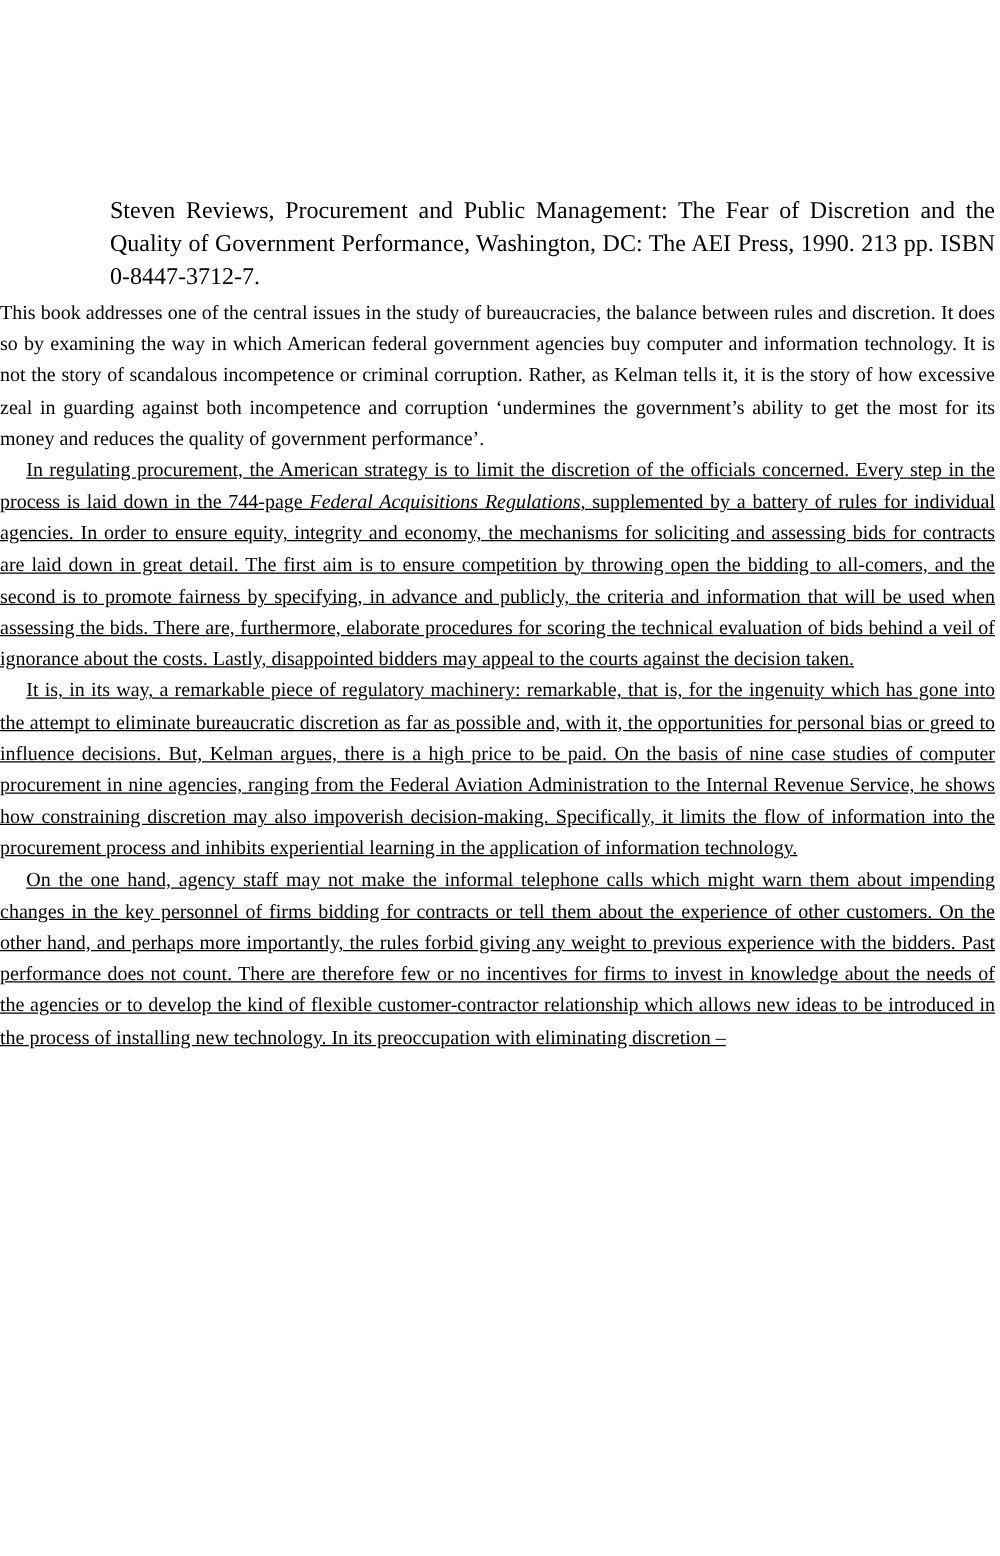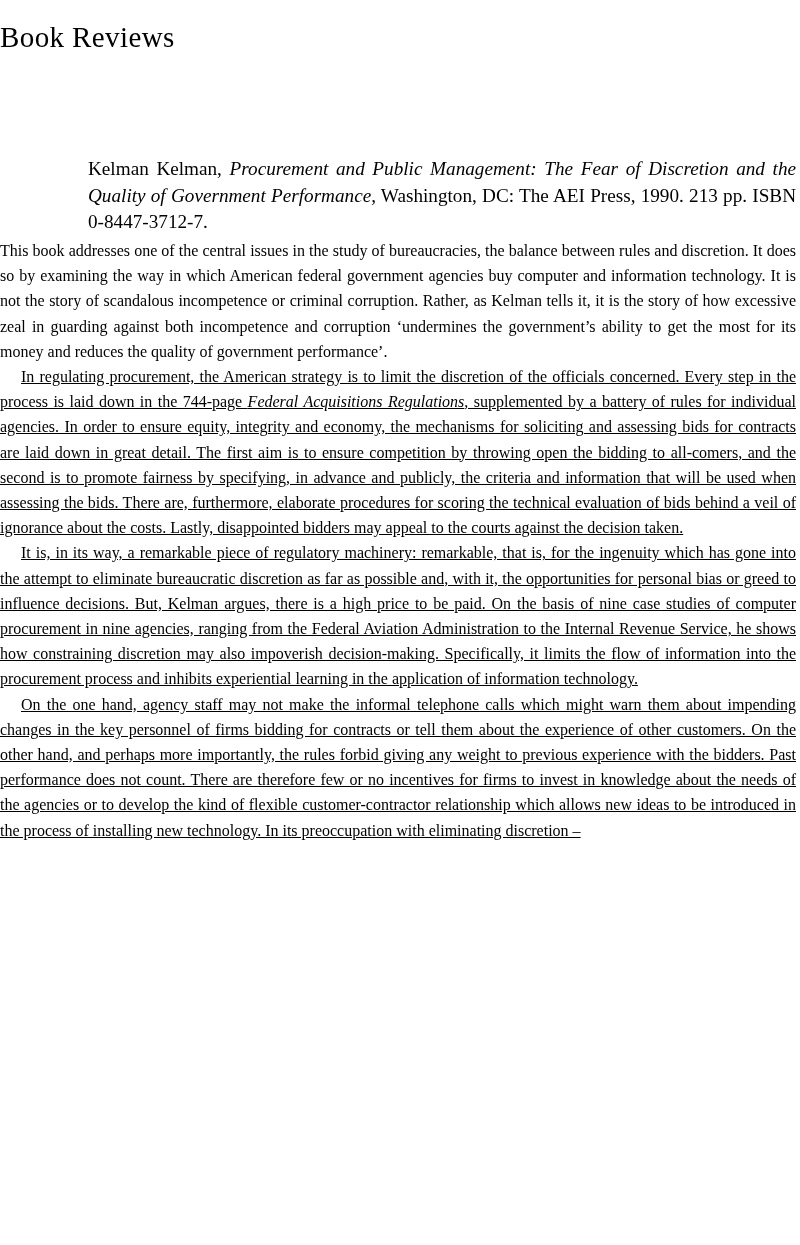--- a/index.html
+++ b/index.html
@@ -42,21 +42,20 @@
     left: 88px;
     top: 156px;
     width: 708px;
     font-size: 19.2px;
     line-height: 26.5px;
     text-align: justify;
     text-align-last: left;
     word-spacing: 0.2px;
   }
   .citation-block .book-title {
-    font-style: italic;
     margin-top: 43px;
   }
 
   
   .body-block {
     position: absolute;
     left: 0px;
     top: 238px;
     width: 796px;
     font-size: 16px;
@@ -74,24 +73,23 @@
   }
   .body-block .work-title {
     font-style: italic;
   }
 </style>
 </head>
 <body>
 
 <div class="page">
 
-  <h1 class="page-title">Book Reviews</h1>
 
   <div class="citation-block">
-    <span>Kelman Kelman, </span><span class="book-title">Procurement and Public Management: The Fear of Discretion and the Quality of Government Performance</span><span>, Washington, DC: The AEI Press, 1990. 213 pp. ISBN 0-8447-3712-7.</span>
+    <span>Steven Reviews, </span><span class="book-title">Procurement and Public Management: The Fear of Discretion and the Quality of Government Performance</span><span>, Washington, DC: The AEI Press, 1990. 213 pp. ISBN 0-8447-3712-7.</span>
   </div>
 
   <div class="body-block">
 
     <p>This book addresses one of the central issues in the study of bureaucracies, the balance between rules and discretion. It does so by examining the way in which American federal government agencies buy computer and information technology. It is not the story of scandalous incompetence or criminal corruption. Rather, as Kelman tells it, it is the story of how excessive zeal in guarding against both incompetence and corruption ‘undermines the government’s ability to get the most for its money and reduces the quality of government performance’.</p>
 
     <p class="indented"><span>In regulating procurement, the American strategy is to limit the discretion of the officials concerned. Every step in the process is laid down in the 744-page </span><span class="work-title">Federal Acquisitions Regulations</span><span>, supplemented by a battery of rules for individual agencies. In order to ensure equity, integrity and economy, the mechanisms for soliciting and assessing bids for contracts are laid down in great detail. The first aim is to ensure competition by throwing open the bidding to all-comers, and the second is to promote fairness by specifying, in advance and publicly, the criteria and information that will be used when assessing the bids. There are, furthermore, elaborate procedures for scoring the technical evaluation of bids behind a veil of ignorance about the costs. Lastly, disappointed bidders may appeal to the courts against the decision taken.</span></p>
 
     <p class="indented">It is, in its way, a remarkable piece of regulatory machinery: remarkable, that is, for the ingenuity which has gone into the attempt to eliminate bureaucratic discretion as far as possible and, with it, the opportunities for personal bias or greed to influence decisions. But, Kelman argues, there is a high price to be paid. On the basis of nine case studies of computer procurement in nine agencies, ranging from the Federal Aviation Administration to the Internal Revenue Service, he shows how constraining discretion may also impoverish decision-making. Specifically, it limits the flow of information into the procurement process and inhibits experiential learning in the application of information technology.</p>
 

